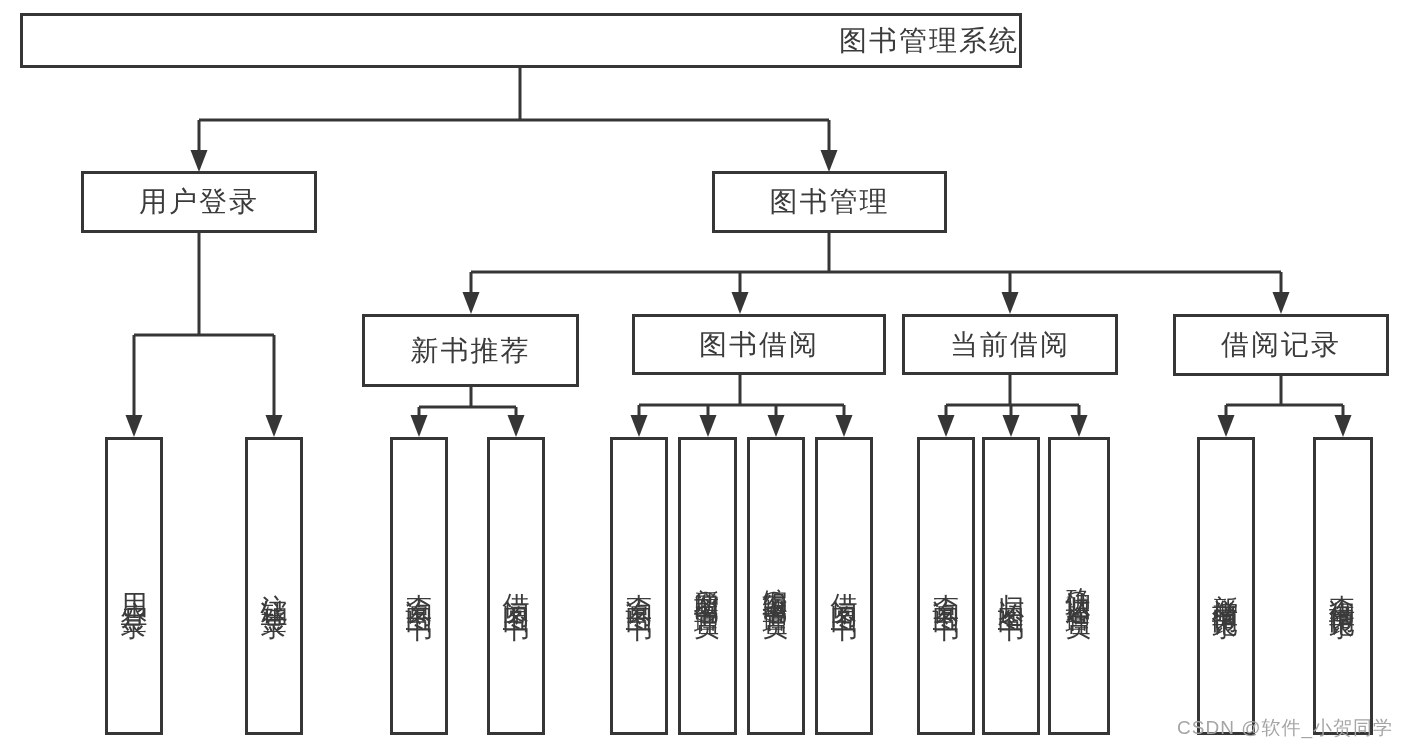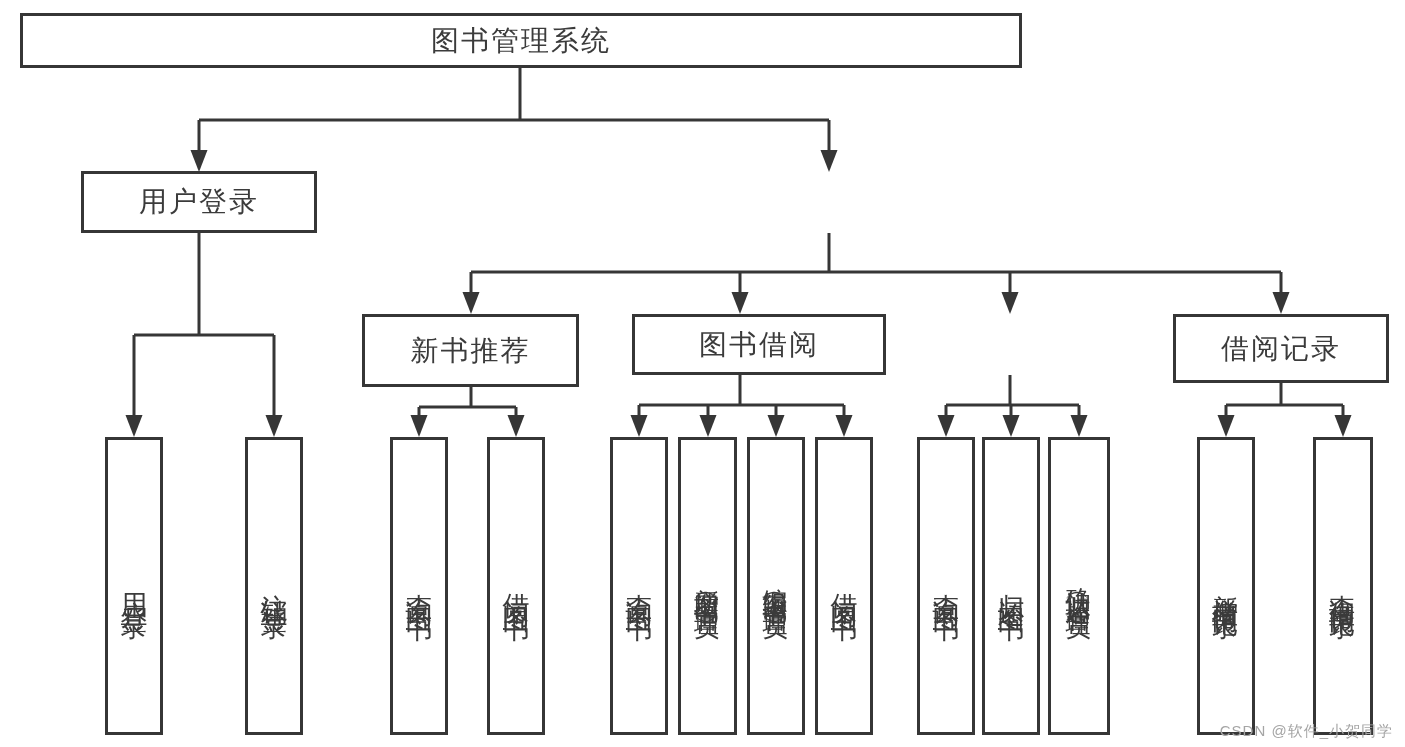--- a/index.html
+++ b/index.html
@@ -21,34 +21,34 @@
     box-sizing:border-box;
     border:3px solid var(--line);
     background:#ffffff;
     display:flex;
     align-items:center;
     justify-content:center;
     color:var(--text);
     letter-spacing:2px;
   }
   .hnode{font-size:28px;}
-  .root{font-size:28px;}
+  .root{font-size:28px;justify-content:flex-end;}
   .leaf{
     writing-mode:vertical-rl;
     text-orientation:mixed;
     font-size:27px;
   }
   .leaf.short{letter-spacing:7px;}
   .leaf.mid{font-size:26px;letter-spacing:4px;}
   .leaf.long{font-size:25px;letter-spacing:4px;}
   .watermark{
     position:absolute;
     right:12px;
     bottom:6px;
-    font-size:15px;
+    font-size:19px;
     color:var(--wm);
     letter-spacing:1px;
     white-space:nowrap;
   }
 </style>
 </head>
 <body>
 
 <div class="canvas">
 
@@ -75,28 +75,34 @@
       <polygon points="1334.5,415 1351.5,415 1343,437" fill="#363636"></polygon>
     </svg>
 
   <div class="node root" style="left:20px;top:13px;width:1002px;height:55px">
     <span>图书管理系统</span>
   </div>
 
   <div class="node hnode" style="left:81px;top:171px;width:236px;height:62px">
     <span>用户登录</span>
   </div>
+  <div class="node hnode" style="left:712px;top:171px;width:235px;height:62px">
+    <span>图书管理</span>
+  </div>
 
   <div class="node hnode" style="left:362px;top:314px;width:217px;height:73px">
     <span>新书推荐</span>
   </div>
   <div class="node hnode" style="left:632px;top:314px;width:254px;height:61px">
     <span>图书借阅</span>
   </div>
-  <div class="node hnode" style="left:1173px;top:314px;width:216px;height:69px">
+  <div class="node hnode" style="left:902px;top:314px;width:216px;height:61px">
+    <span>当前借阅</span>
+  </div>
+  <div class="node hnode" style="left:1173px;top:314px;width:216px;height:62px">
     <span>借阅记录</span>
   </div>
 
   <div class="node leaf short" style="left:105px;top:437px;width:58px;height:298px">
     <span>用户登录</span>
   </div>
   <div class="node leaf short" style="left:245px;top:437px;width:58px;height:298px">
     <span>注销登录</span>
   </div>
 

